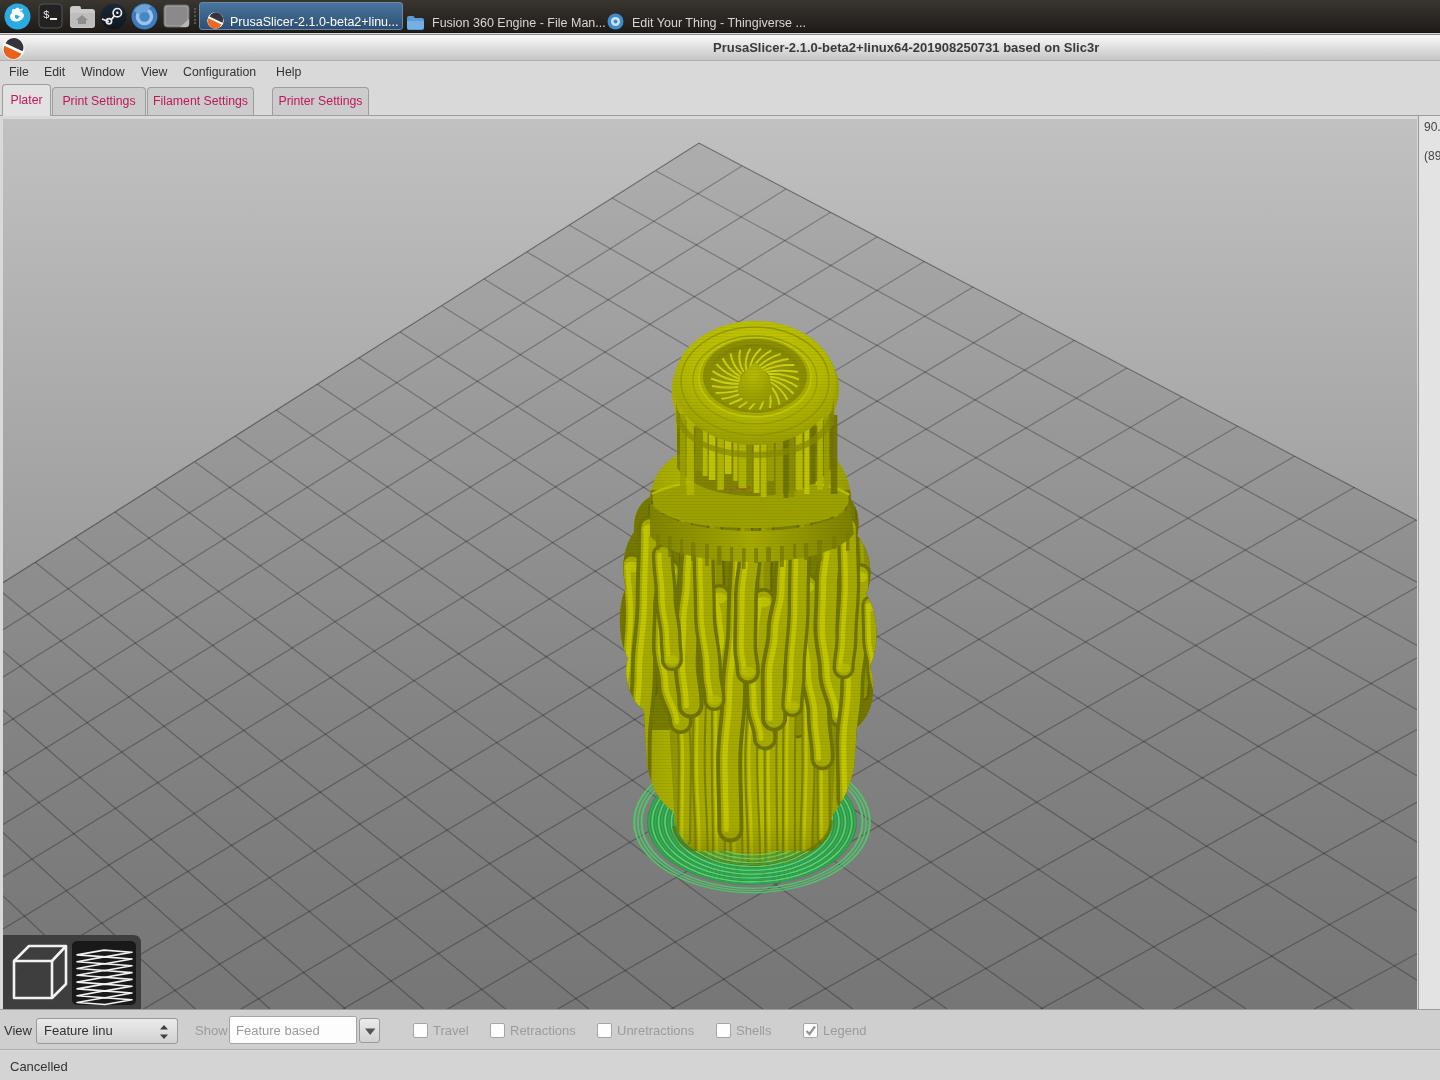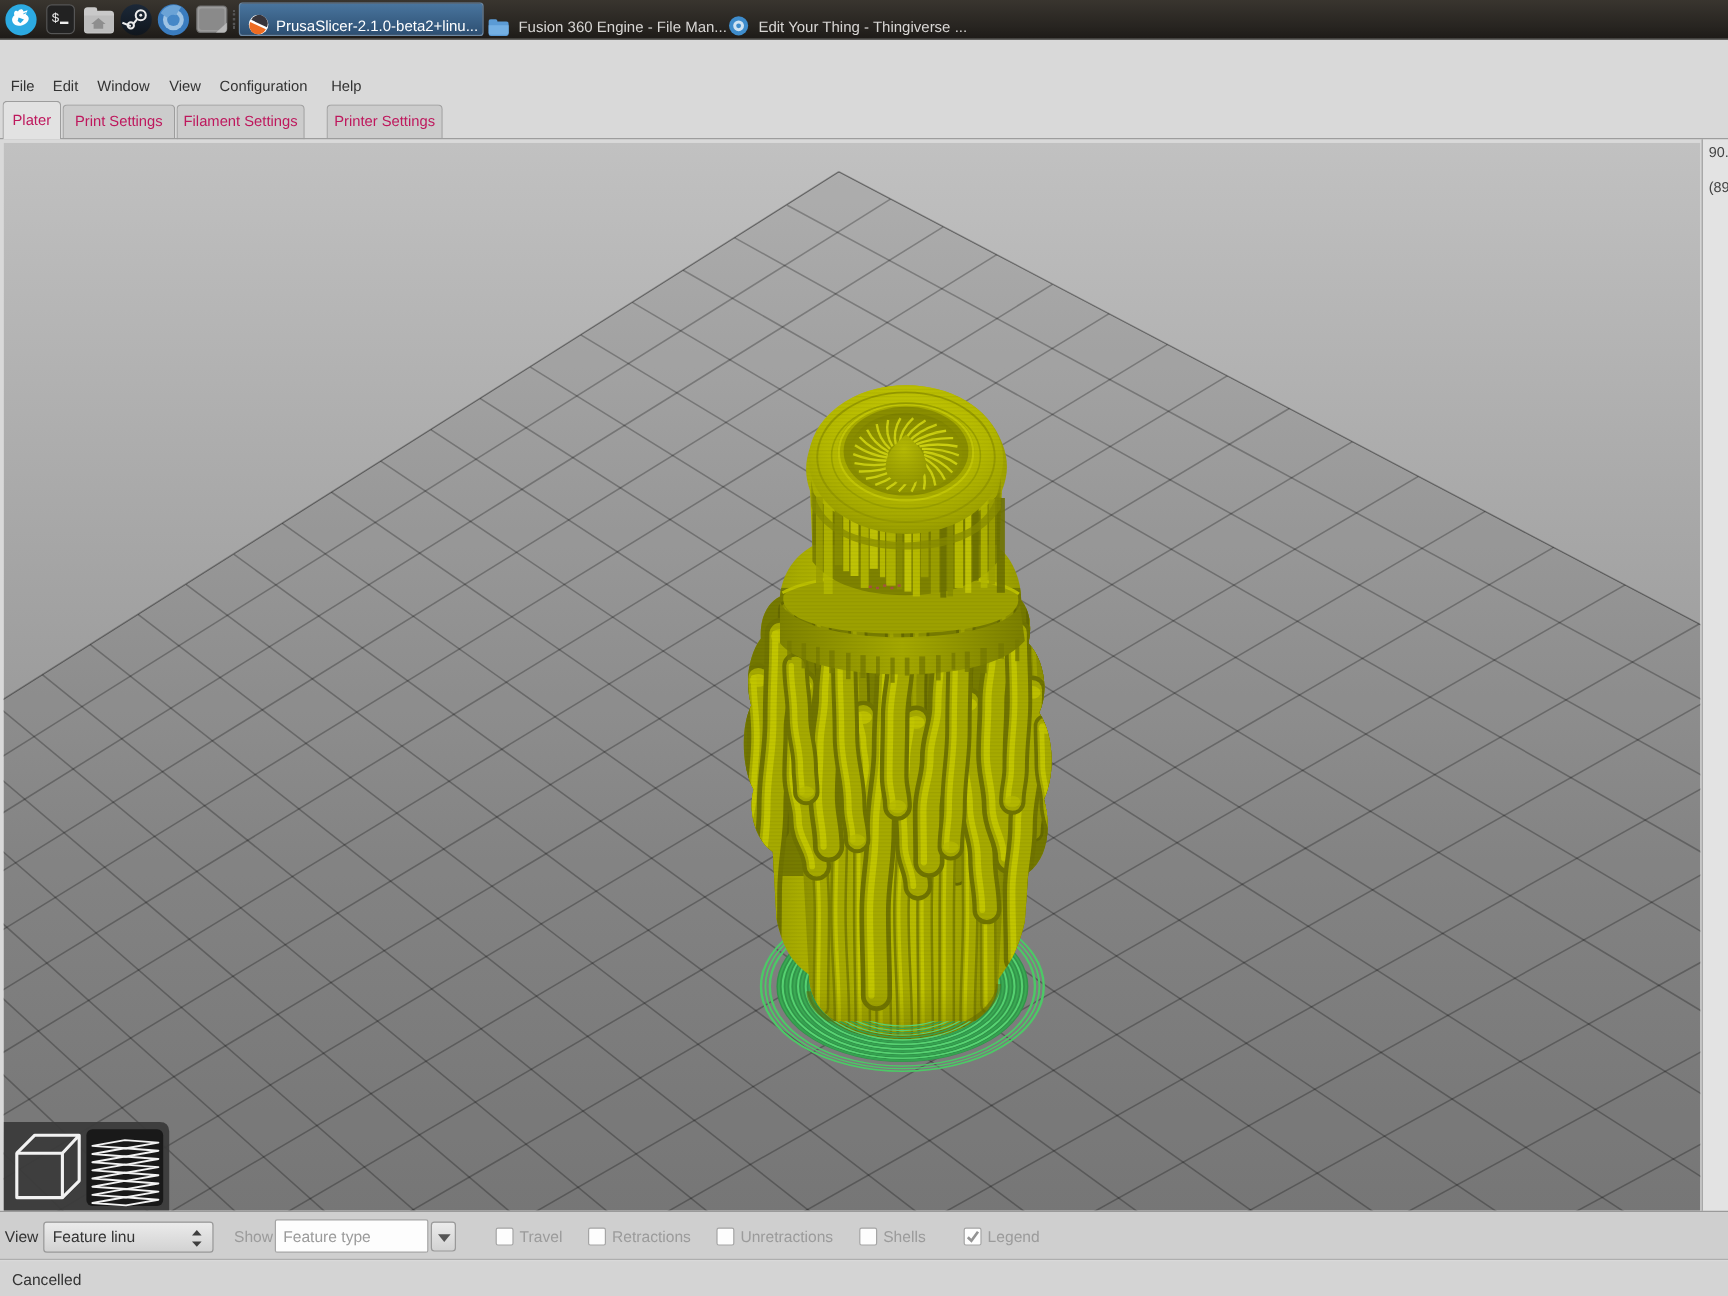--- a/index.html
+++ b/index.html
@@ -86,20 +86,28 @@
  <div class="tbtn" style="left:407px"><svg width="17" height="15" style="margin-right:8px">
           <path d="M0,3 q0,-2 2,-2 h4 q1.5,0 1.5,1.5 v0.5 h7.5 q2,0 2,2 v8 q0,2 -2,2 H2 q-2,0 -2,-2 Z" fill="#5b9bd5"></path>
           <path d="M0,6 h17 v6 q0,2 -2,2 H2 q-2,0 -2,-2 Z" fill="#74b0e4"></path>
         </svg>Fusion 360 Engine - File Man...</div>
  <div class="tbtn" style="left:607px"><svg width="17" height="17" style="margin-right:8px">
           <circle cx="8.5" cy="8.5" r="8" fill="#3e8ccc"></circle>
           <circle cx="8.5" cy="8.5" r="4.5" fill="#cfe3f3"></circle>
           <circle cx="8.5" cy="8.5" r="2" fill="#3e8ccc"></circle>
         </svg>Edit Your Thing - Thingiverse ...</div>
 </div>
+<div class="abs" id="titlebar">
+      <svg style="position:absolute;left:2px;top:2px" width="23" height="23">
+        <circle cx="11.5" cy="11.5" r="11" fill="#fff"></circle>
+        <path d="M3.53,6.35 A9.4,9.4 0 0 1 20.57,14.29 Z" fill="#37343b"></path>
+        <path d="M19.47,16.65 A9.4,9.4 0 0 1 2.43,8.71 Z" fill="#e8611d"></path>
+      </svg>
+      <span id="title">PrusaSlicer-2.1.0-beta2+linux64-201908250731 based on Slic3r</span>
+    </div>
 <div class="abs" id="menubar">
       <span style="left:9px">File</span>
       <span style="left:44px">Edit</span>
       <span style="left:81px">Window</span>
       <span style="left:141px">View</span>
       <span style="left:183px">Configuration</span>
       <span style="left:276px">Help</span>
     </div>
 <div class="abs" id="tabrow">
       <div id="tabline"></div>
@@ -509,21 +517,21 @@
  <span style="position:absolute;left:4px;top:13px">View</span>
  <div class="combo" style="left:36px;top:8px;width:142px;height:26px">
         <span style="position:absolute;left:7px;top:4px">Feature linu</span>
  <svg style="position:absolute;right:8px;top:5px" width="10" height="16">
           <path d="M1,5.5 L5,1 L9,5.5 Z" fill="#3e3e3e"></path>
           <path d="M1,10.5 L5,15 L9,10.5 Z" fill="#3e3e3e"></path>
         </svg>
       </div>
  <span class="dis" style="position:absolute;left:195px;top:13px">Show</span>
  <div style="position:absolute;left:229px;top:6px;width:128px;height:28px;background:#fdfdfd;border:1px solid #a5a5a5;border-radius:2px">
-        <span class="dis" style="position:absolute;left:6px;top:6px">Feature type</span>
+        <span class="dis" style="position:absolute;left:6px;top:6px">Feature based</span>
       </div>
  <div class="combo" style="left:359px;top:8px;width:21px;height:25px">
         <svg style="position:absolute;left:4px;top:8px" width="13" height="9">
           <path d="M1,1.5 L11.5,1.5 L6.2,8 Z" fill="#555"></path>
         </svg>
       </div>
  <div class="cb" style="left:413px"></div>
       <span class="dis" style="position:absolute;left:433px;top:13px">Travel</span>
  <div class="cb" style="left:490px"></div>
       <span class="dis" style="position:absolute;left:510px;top:13px">Retractions</span>

